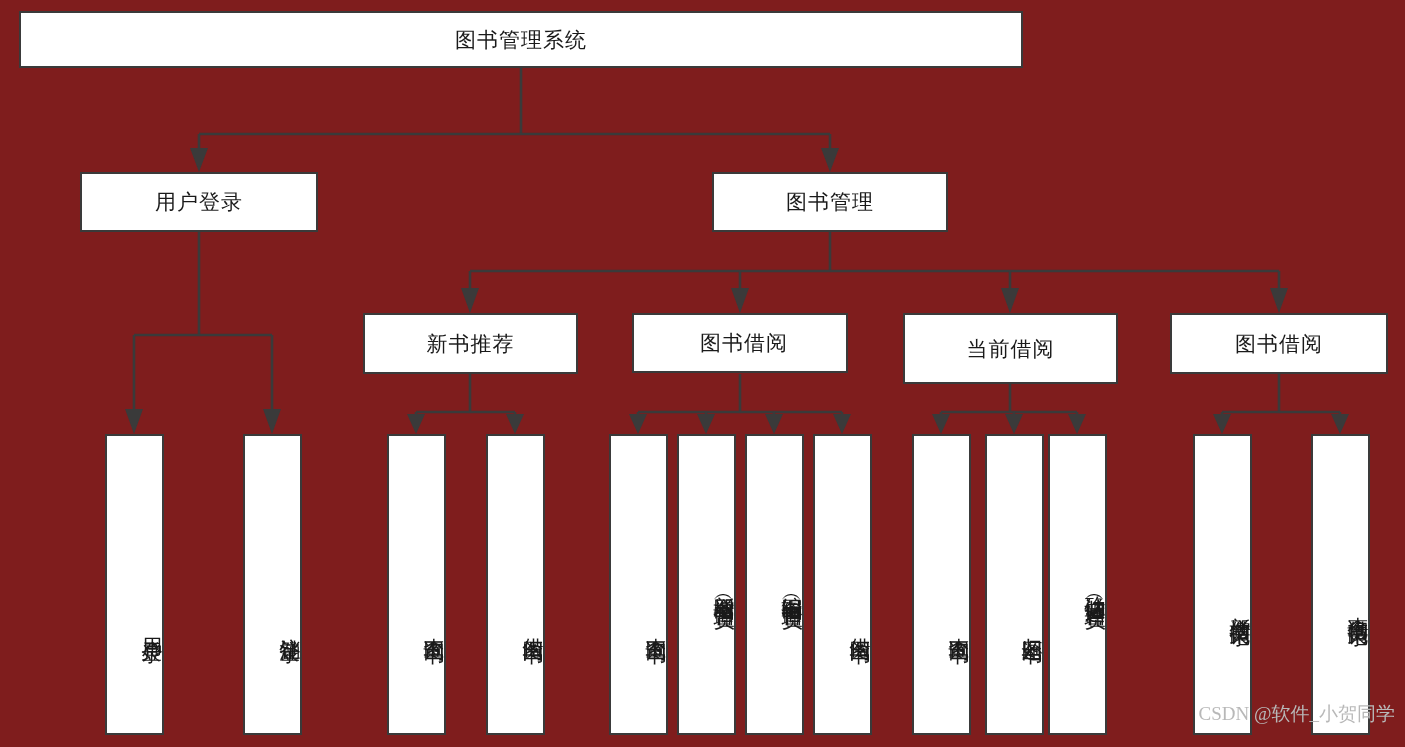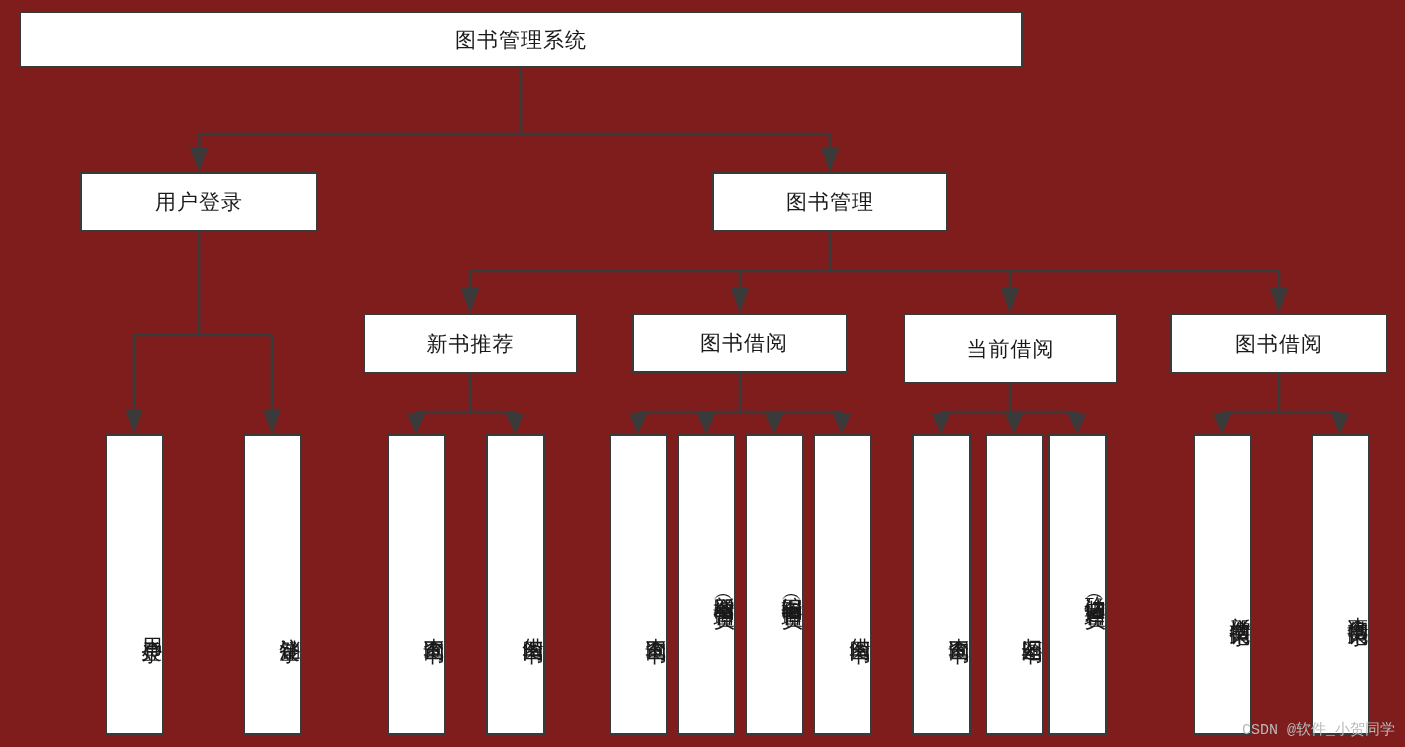--- a/index.html
+++ b/index.html
@@ -58,25 +58,25 @@
     stroke: #3a3a3a;
     stroke-width: 2.6;
     fill: none;
   }
   .arrowhead {
     fill: #3a3a3a;
   }
   #watermark {
     position: absolute;
     right: 10px;
-    bottom: 8px;
-    font-size: 15px;
+    bottom: 20px;
+    font-size: 19px;
     color: #b8b8b8;
     white-space: nowrap;
-    font-family: Liberation Mono, monospace;
+    font-family: Liberation Serif, serif;
   }
 </style>
 </head>
 <body>
 
 <div id="canvas">
 
   <svg class="wires" viewBox="0 0 1405 747">
 
     <path class="wire" d="M 521 68 L 521 134"></path>

